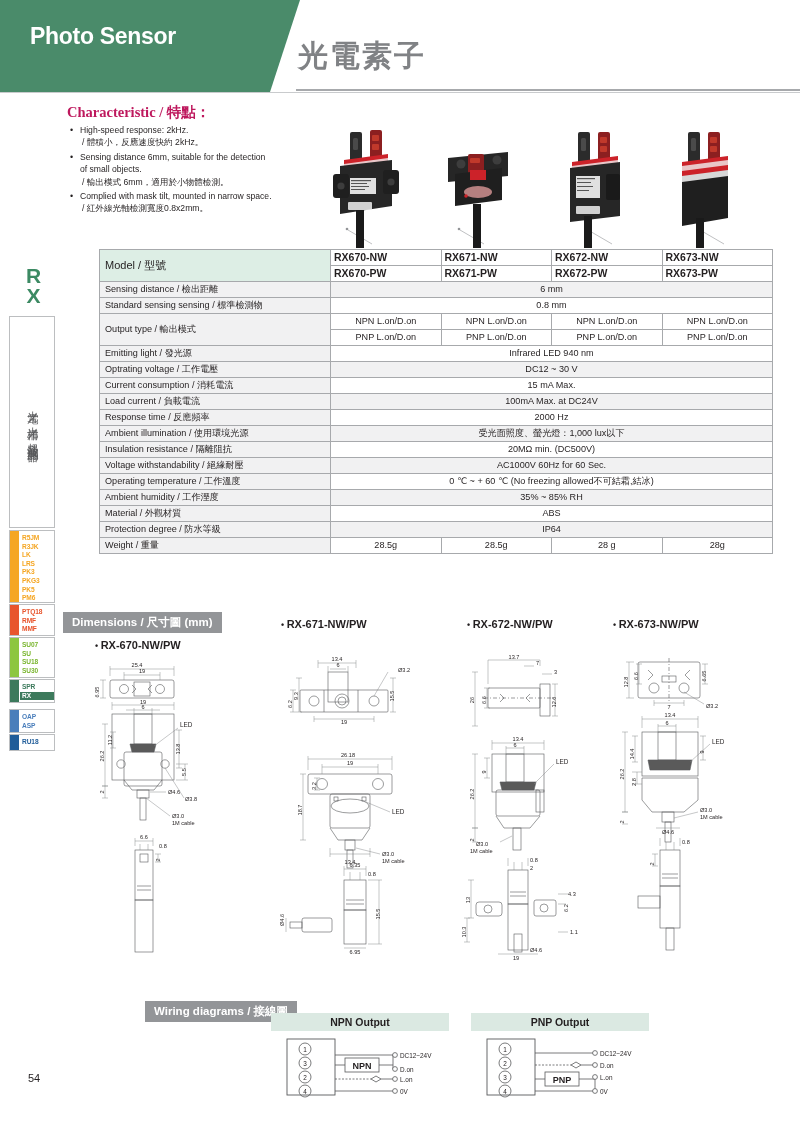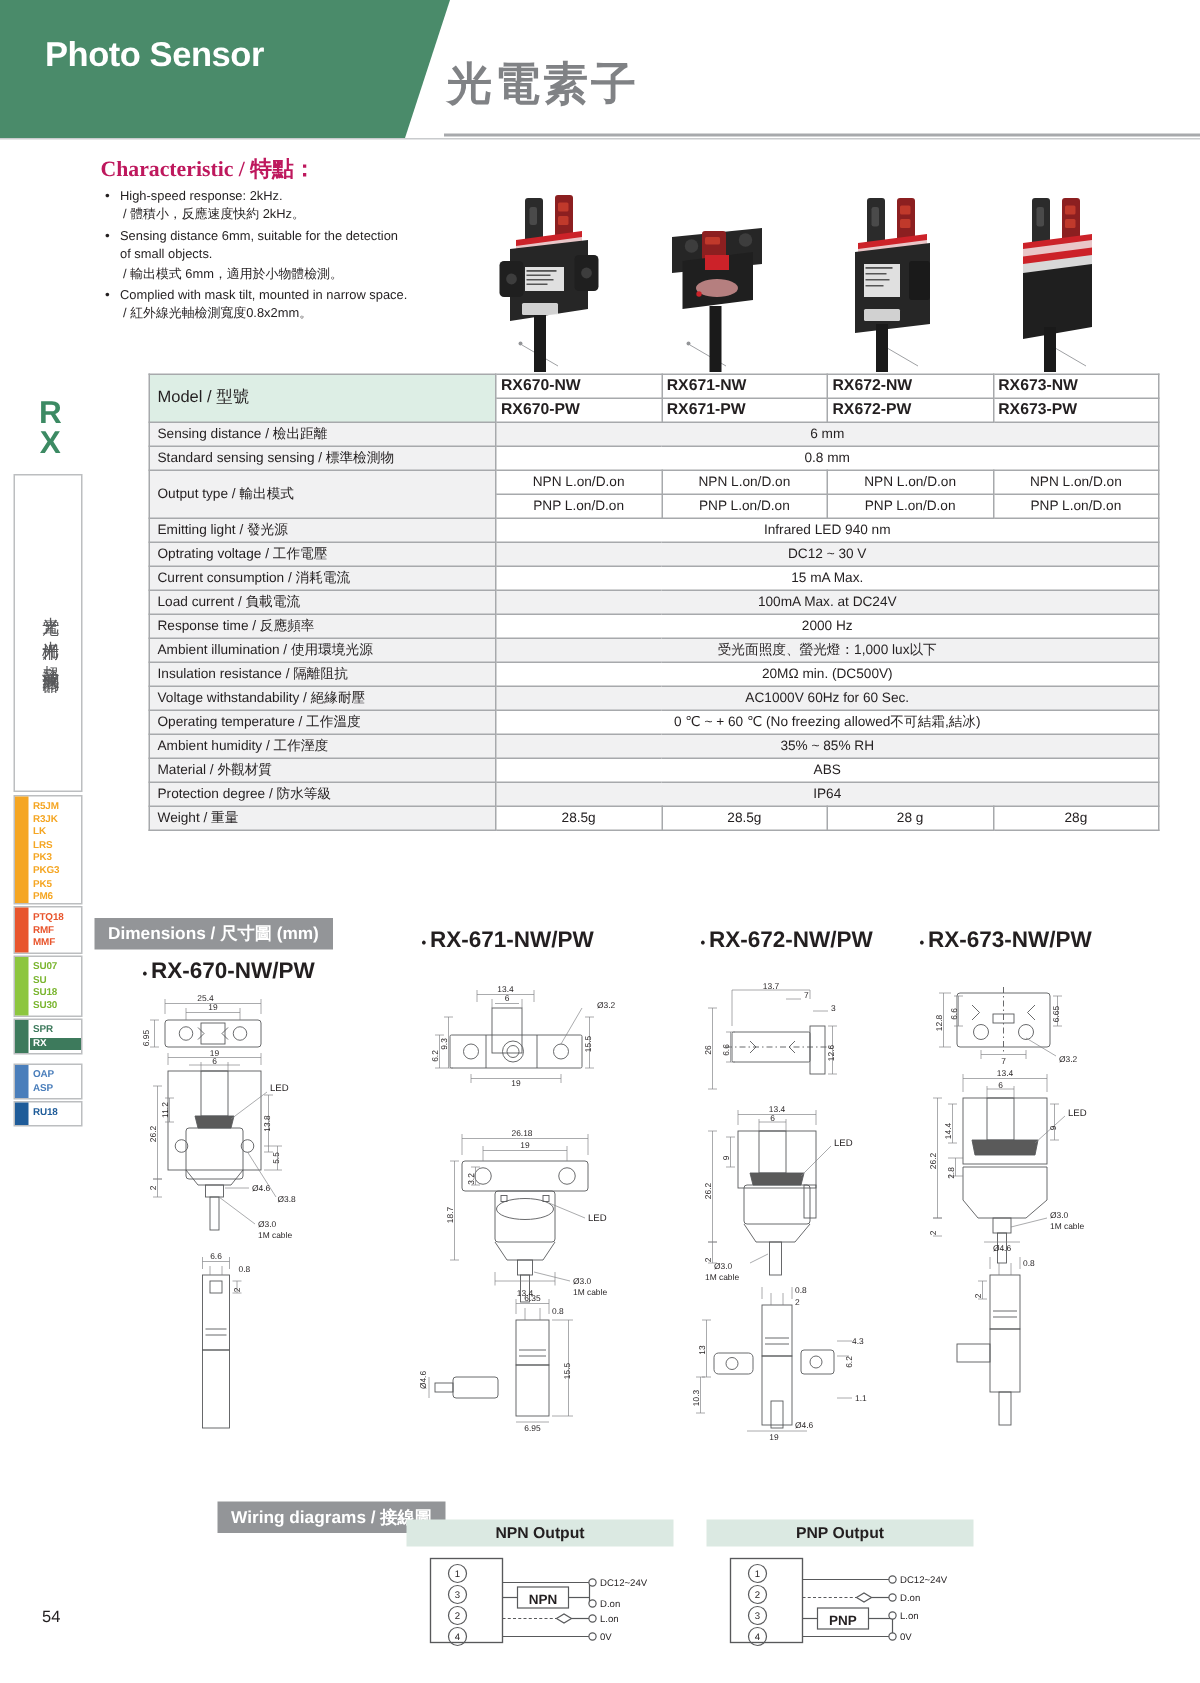--- a/index.html
+++ b/index.html
@@ -92,21 +92,21 @@
   .spec td.val { text-align: center; background: #ffffff; }
   .spec td.val-shade { text-align: center; background: #f1f1f2; }
   .spec td.model { font-weight: bold; font-size: 10.5px; background: #ffffff; }
 
   
   .sec-bar {
     position: absolute; background: #939598; color: #ffffff;
     font-weight: bold; font-size: 11.5px; padding: 3px 9px;
   }
   .dim-sub {
-    position: absolute; font-size: 15px; font-weight: bold; color: #231f20;
+    position: absolute; font-size: 11px; font-weight: bold; color: #231f20;
   }
   .dim-sub::before { content: "• "; font-size: 9px; }
 
   
   .wire-title {
     position: absolute; background: #dbe9e2; text-align: center;
     font-size: 10.5px; font-weight: bold; color: #231f20; padding: 3px 0;
   }
 
   .pg-num { position: absolute; left: 28px; top: 1072px; font-size: 11px; color: #231f20; }

